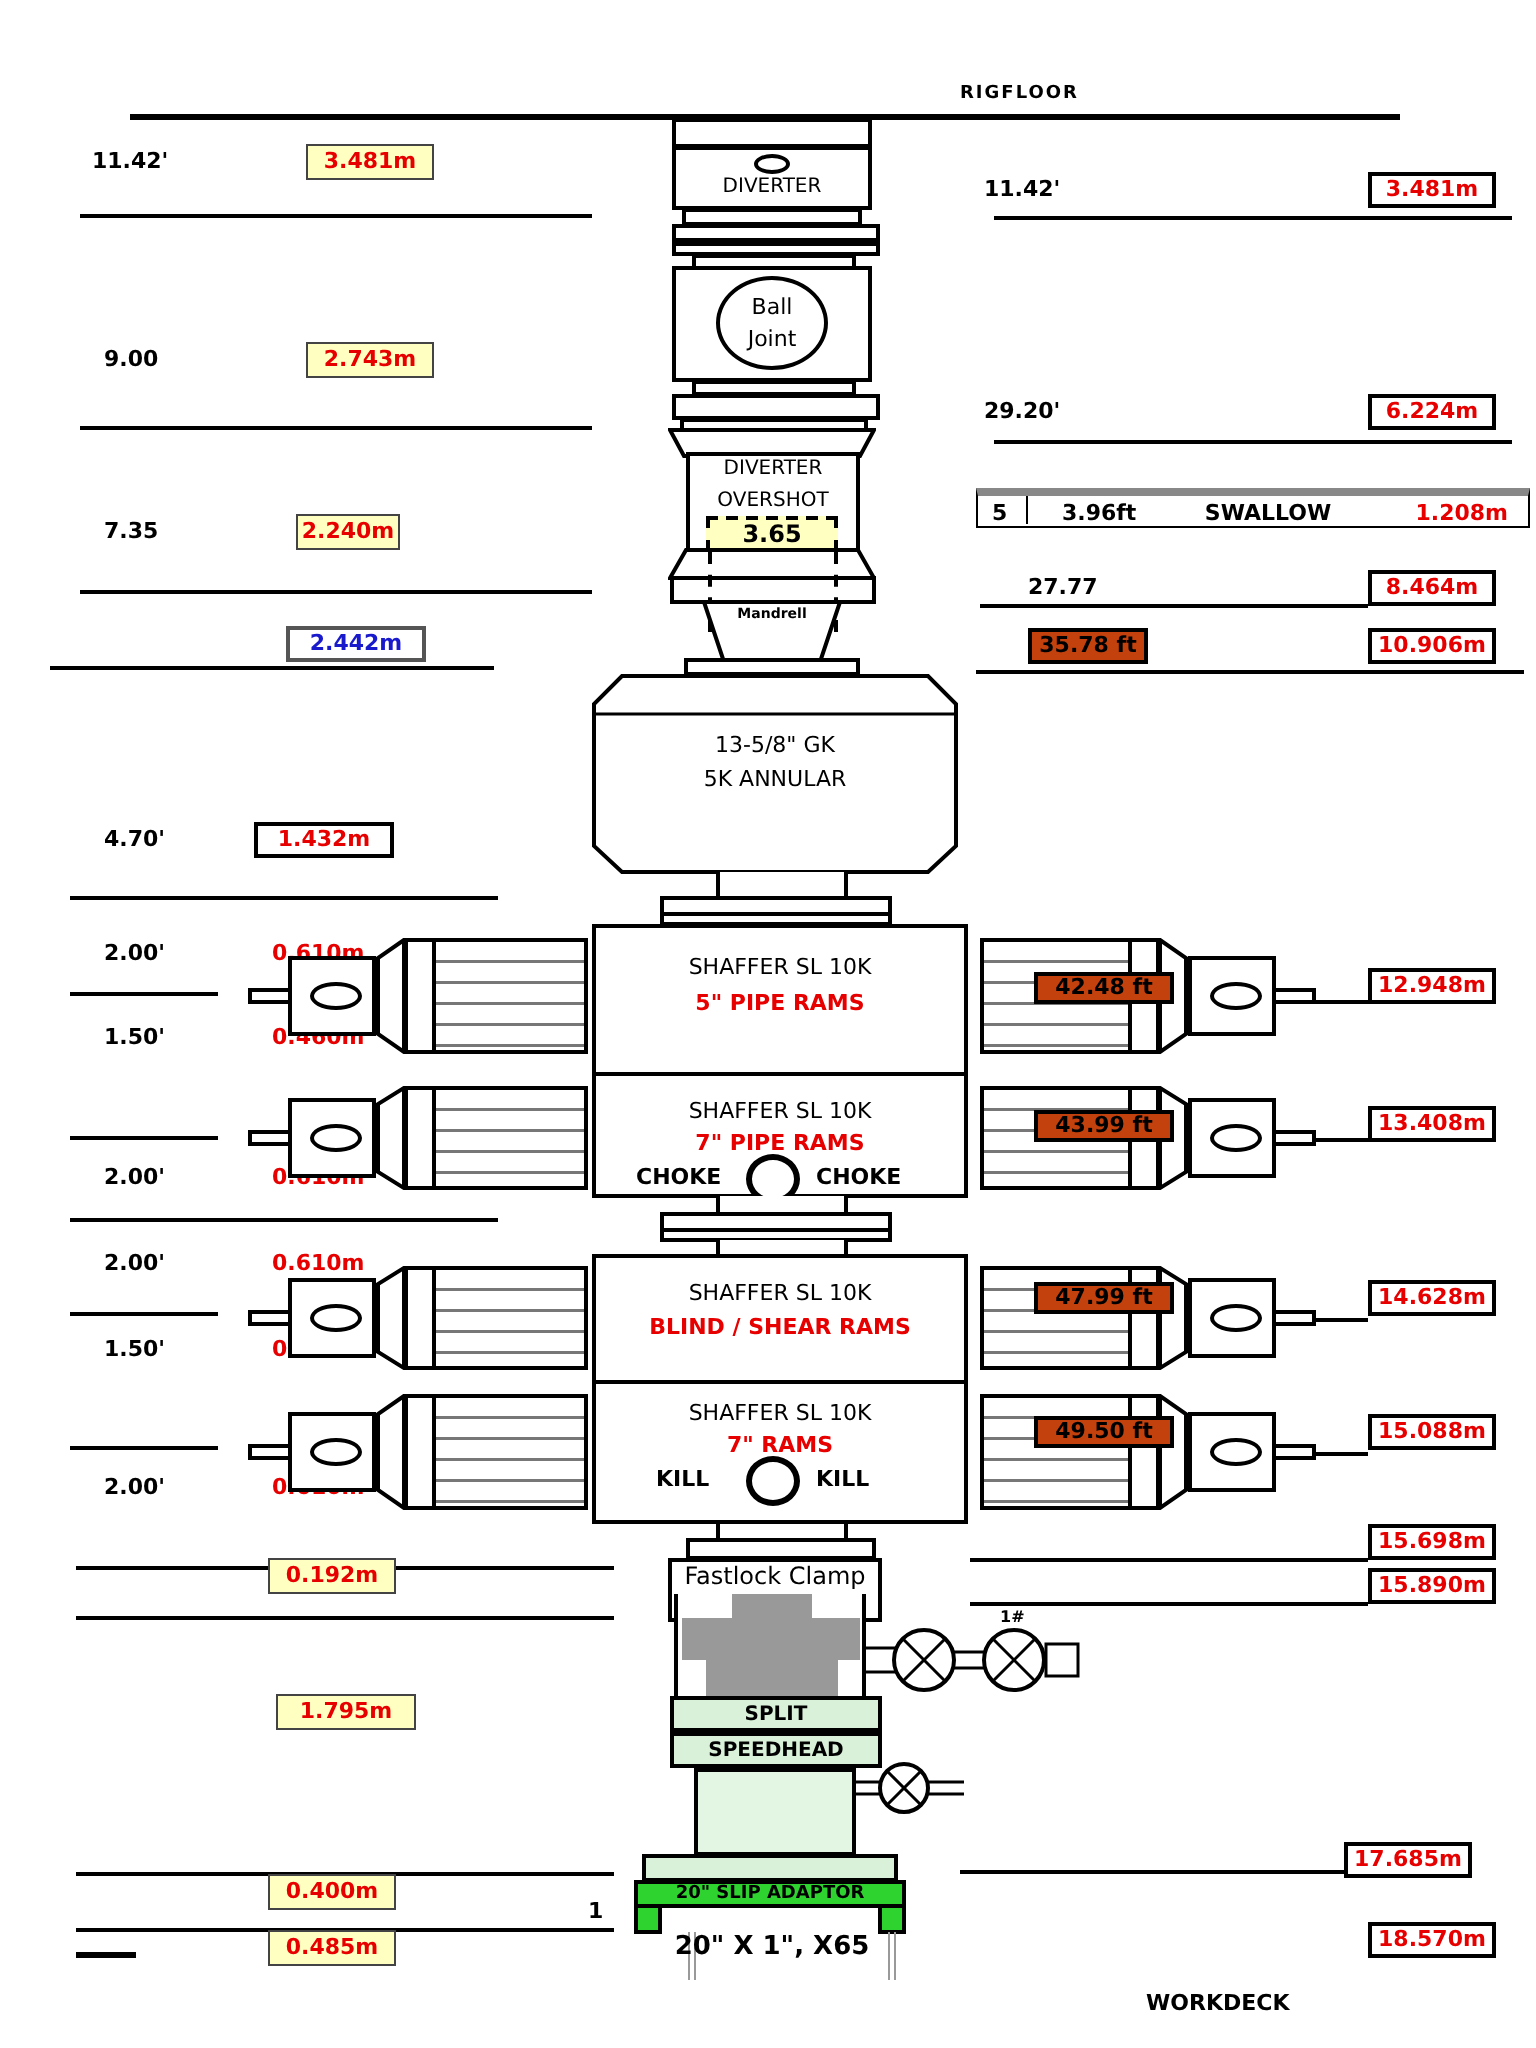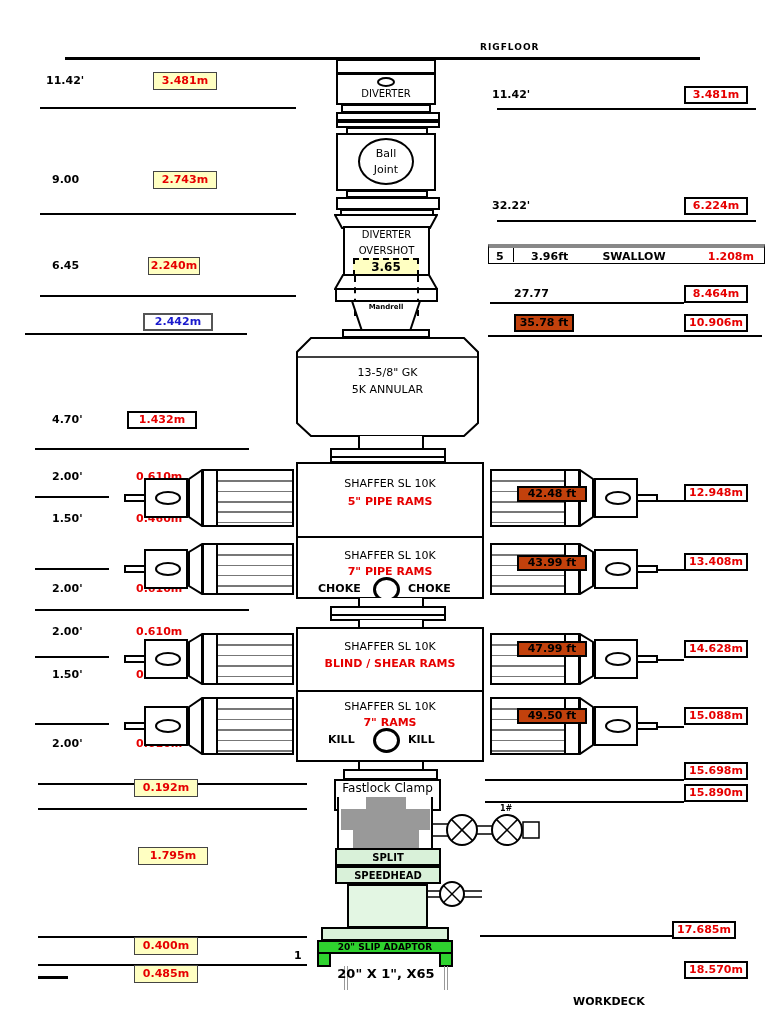--- a/index.html
+++ b/index.html
@@ -72,21 +72,21 @@
   <div class="hl" style="left:658px;top:659px;width:26px"></div>
   <div class="hl" style="left:658px;top:726px;width:26px"></div>
   <div class="hl" style="left:485px;top:779px;width:199px"></div>
   <div class="hl" style="left:485px;top:801px;width:199px"></div>
   <div class="hl" style="left:480px;top:935px;width:204px"></div>
 
   <div class="txt" style="left:46px;top:74px">11.42'</div>
   <div class="ybox" style="left:153px;top:72px">3.481m</div>
   <div class="txt" style="left:52px;top:173px">9.00</div>
   <div class="ybox" style="left:153px;top:171px">2.743m</div>
-  <div class="txt" style="left:52px;top:259px">6.45</div>
+  <div class="txt" style="left:52px;top:259px">7.35</div>
   <div class="ybox" style="left:148px;top:257px;width:52px">2.240m</div>
   <div class="bbox" style="left:143px;top:313px">2.442m</div>
   <div class="txt" style="left:52px;top:413px">4.70'</div>
   <div class="mbox" style="left:127px;top:411px;width:70px">1.432m</div>
 
   <div class="txt" style="left:52px;top:470px">2.00'</div>
   <div class="txt red" style="left:136px;top:470px">0.610m</div>
   <div class="txt" style="left:52px;top:512px">1.50'</div>
   <div class="txt red" style="left:136px;top:512px">0.460m</div>
   <div class="txt" style="left:52px;top:582px">2.00'</div>
@@ -98,21 +98,21 @@
   <div class="txt" style="left:52px;top:737px">2.00'</div>
   <div class="txt red" style="left:136px;top:737px">0.610m</div>
 
   <div class="ybox" style="left:134px;top:779px">0.192m</div>
   <div class="ybox" style="left:138px;top:847px;width:70px">1.795m</div>
   <div class="ybox" style="left:134px;top:937px">0.400m</div>
   <div class="ybox" style="left:134px;top:965px">0.485m</div>
 
   <div class="txt" style="left:492px;top:88px">11.42'</div>
   <div class="mbox" style="left:684px;top:86px">3.481m</div>
-  <div class="txt" style="left:492px;top:199px">32.22'</div>
+  <div class="txt" style="left:492px;top:199px">29.20'</div>
   <div class="mbox" style="left:684px;top:197px">6.224m</div>
 
   <div class="swl">
     <span style="left:7px">5</span>
     <span style="left:42px">3.96ft</span>
     <span style="left:100px;width:90px;text-align:center">SWALLOW</span>
     <span style="right:10px;color:#e60000">1.208m</span>
     <span style="left:24px;top:0;width:1px;height:14px;background:#000"></span>
   </div>
 

